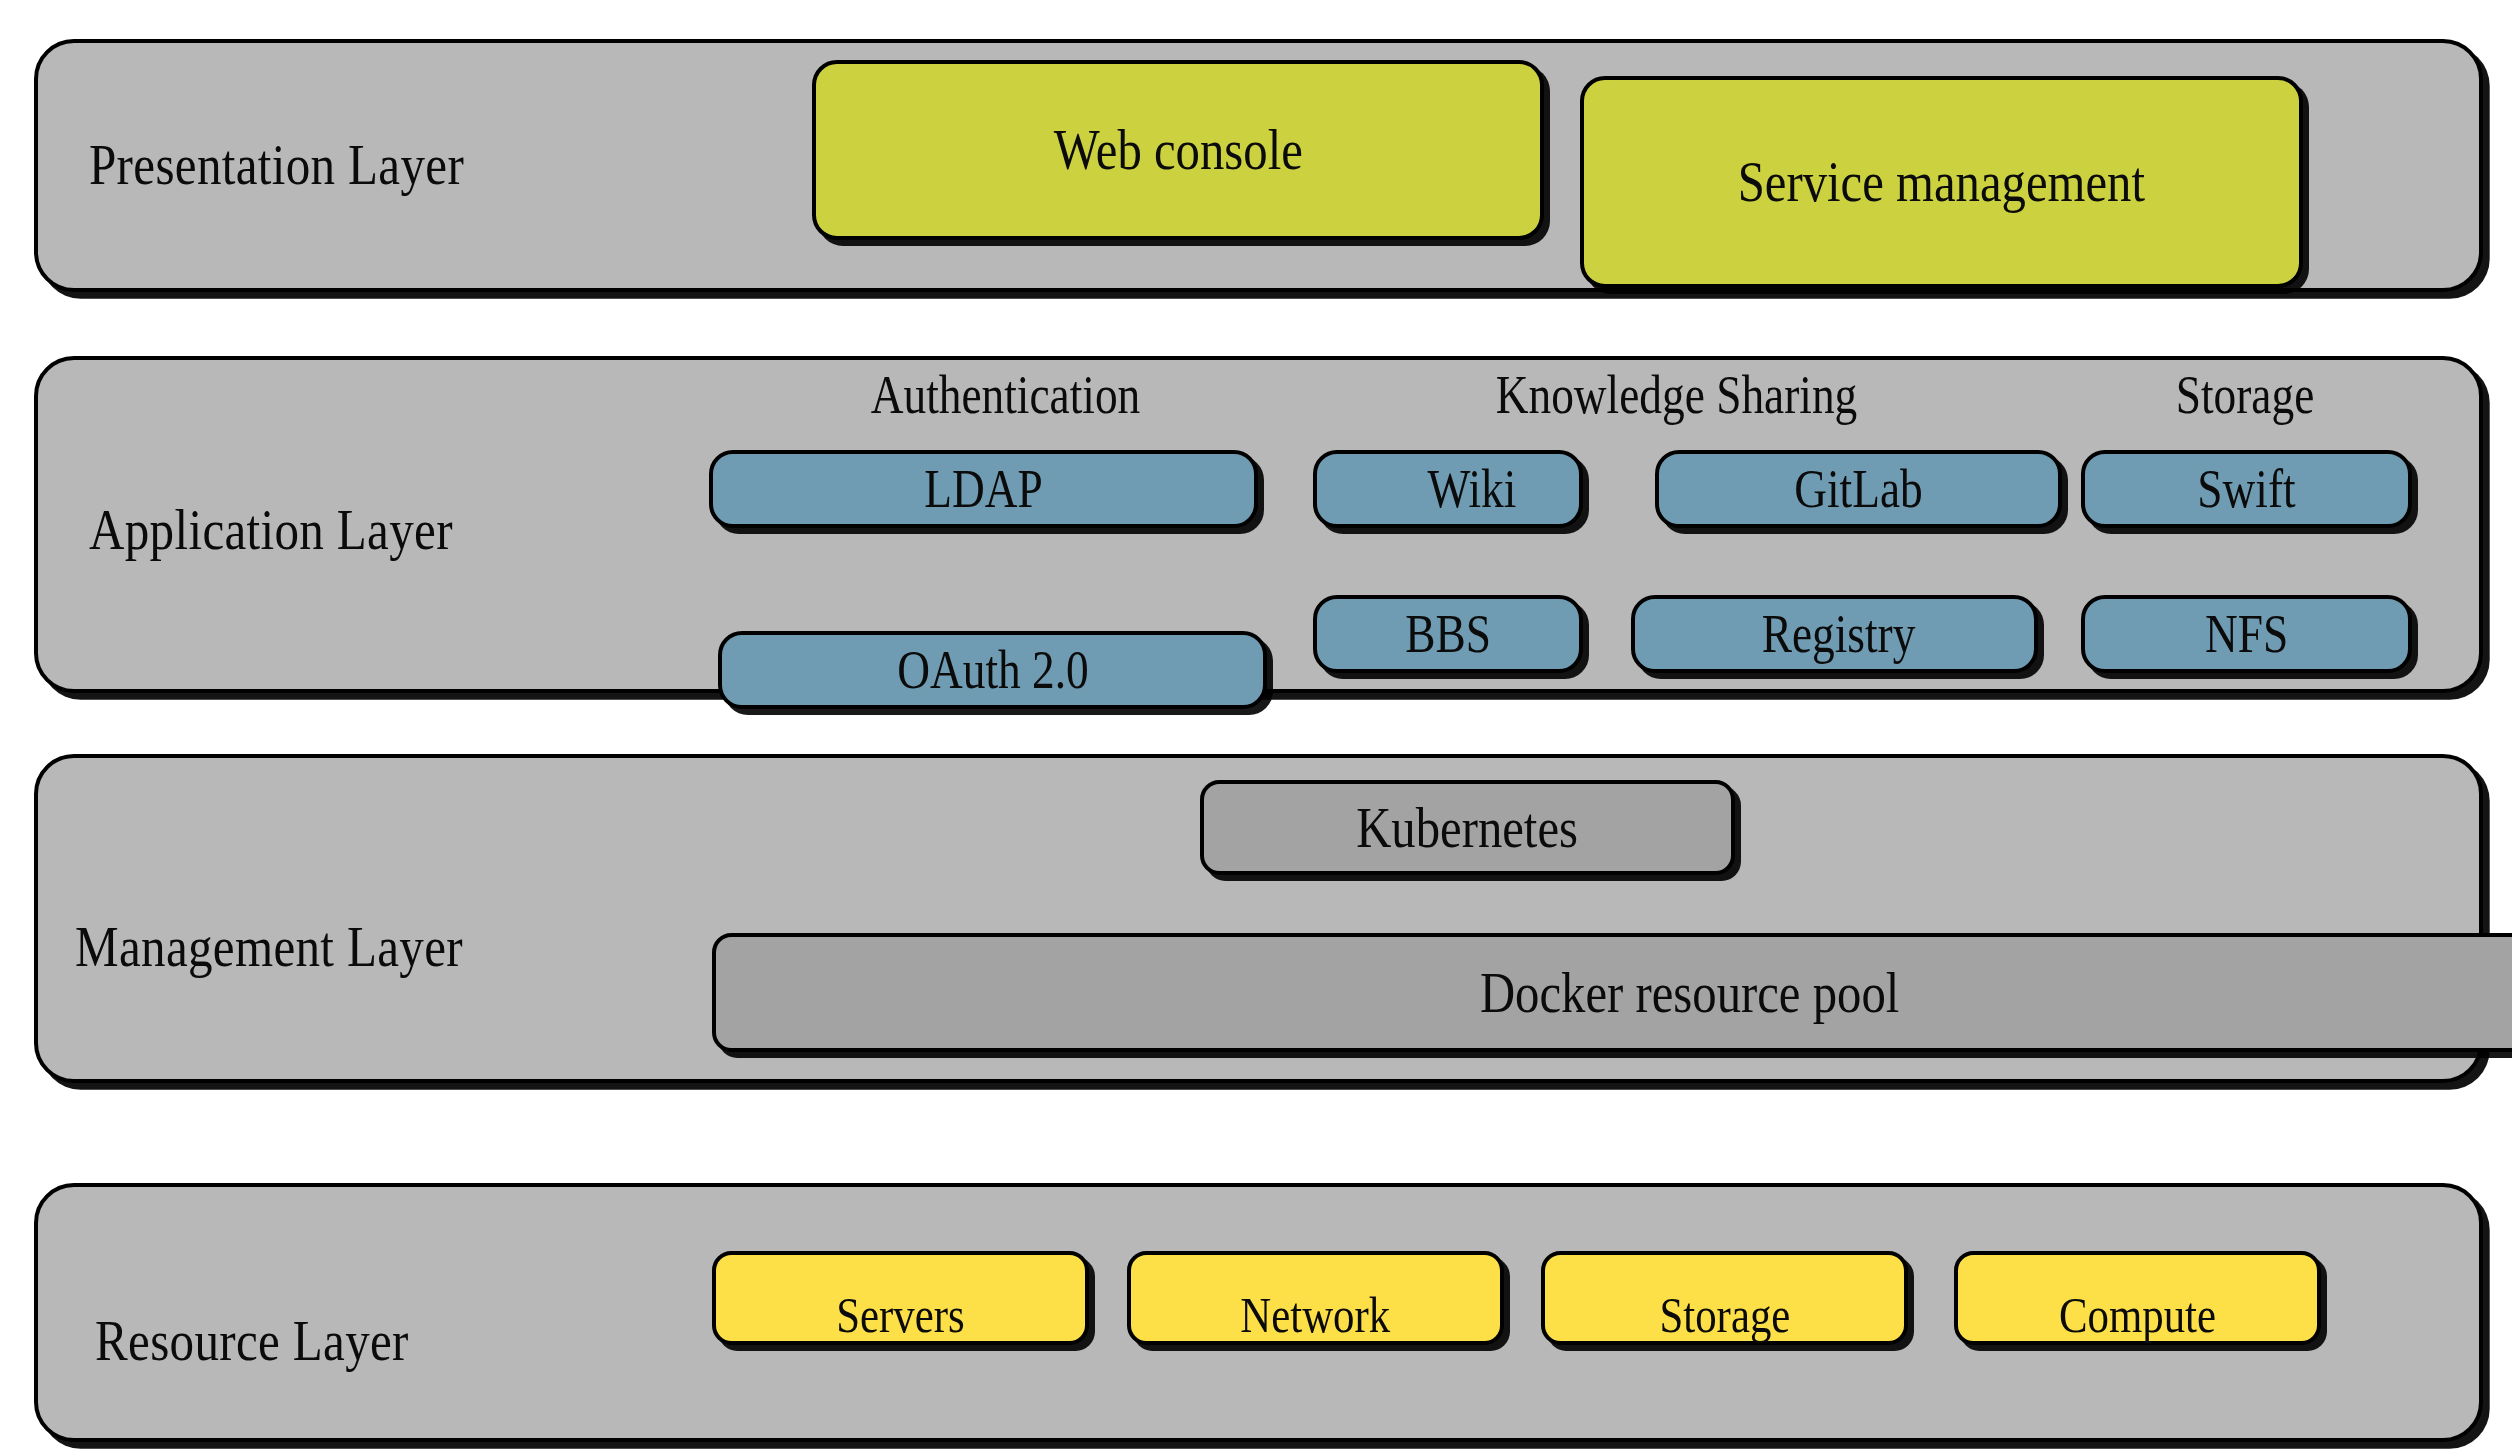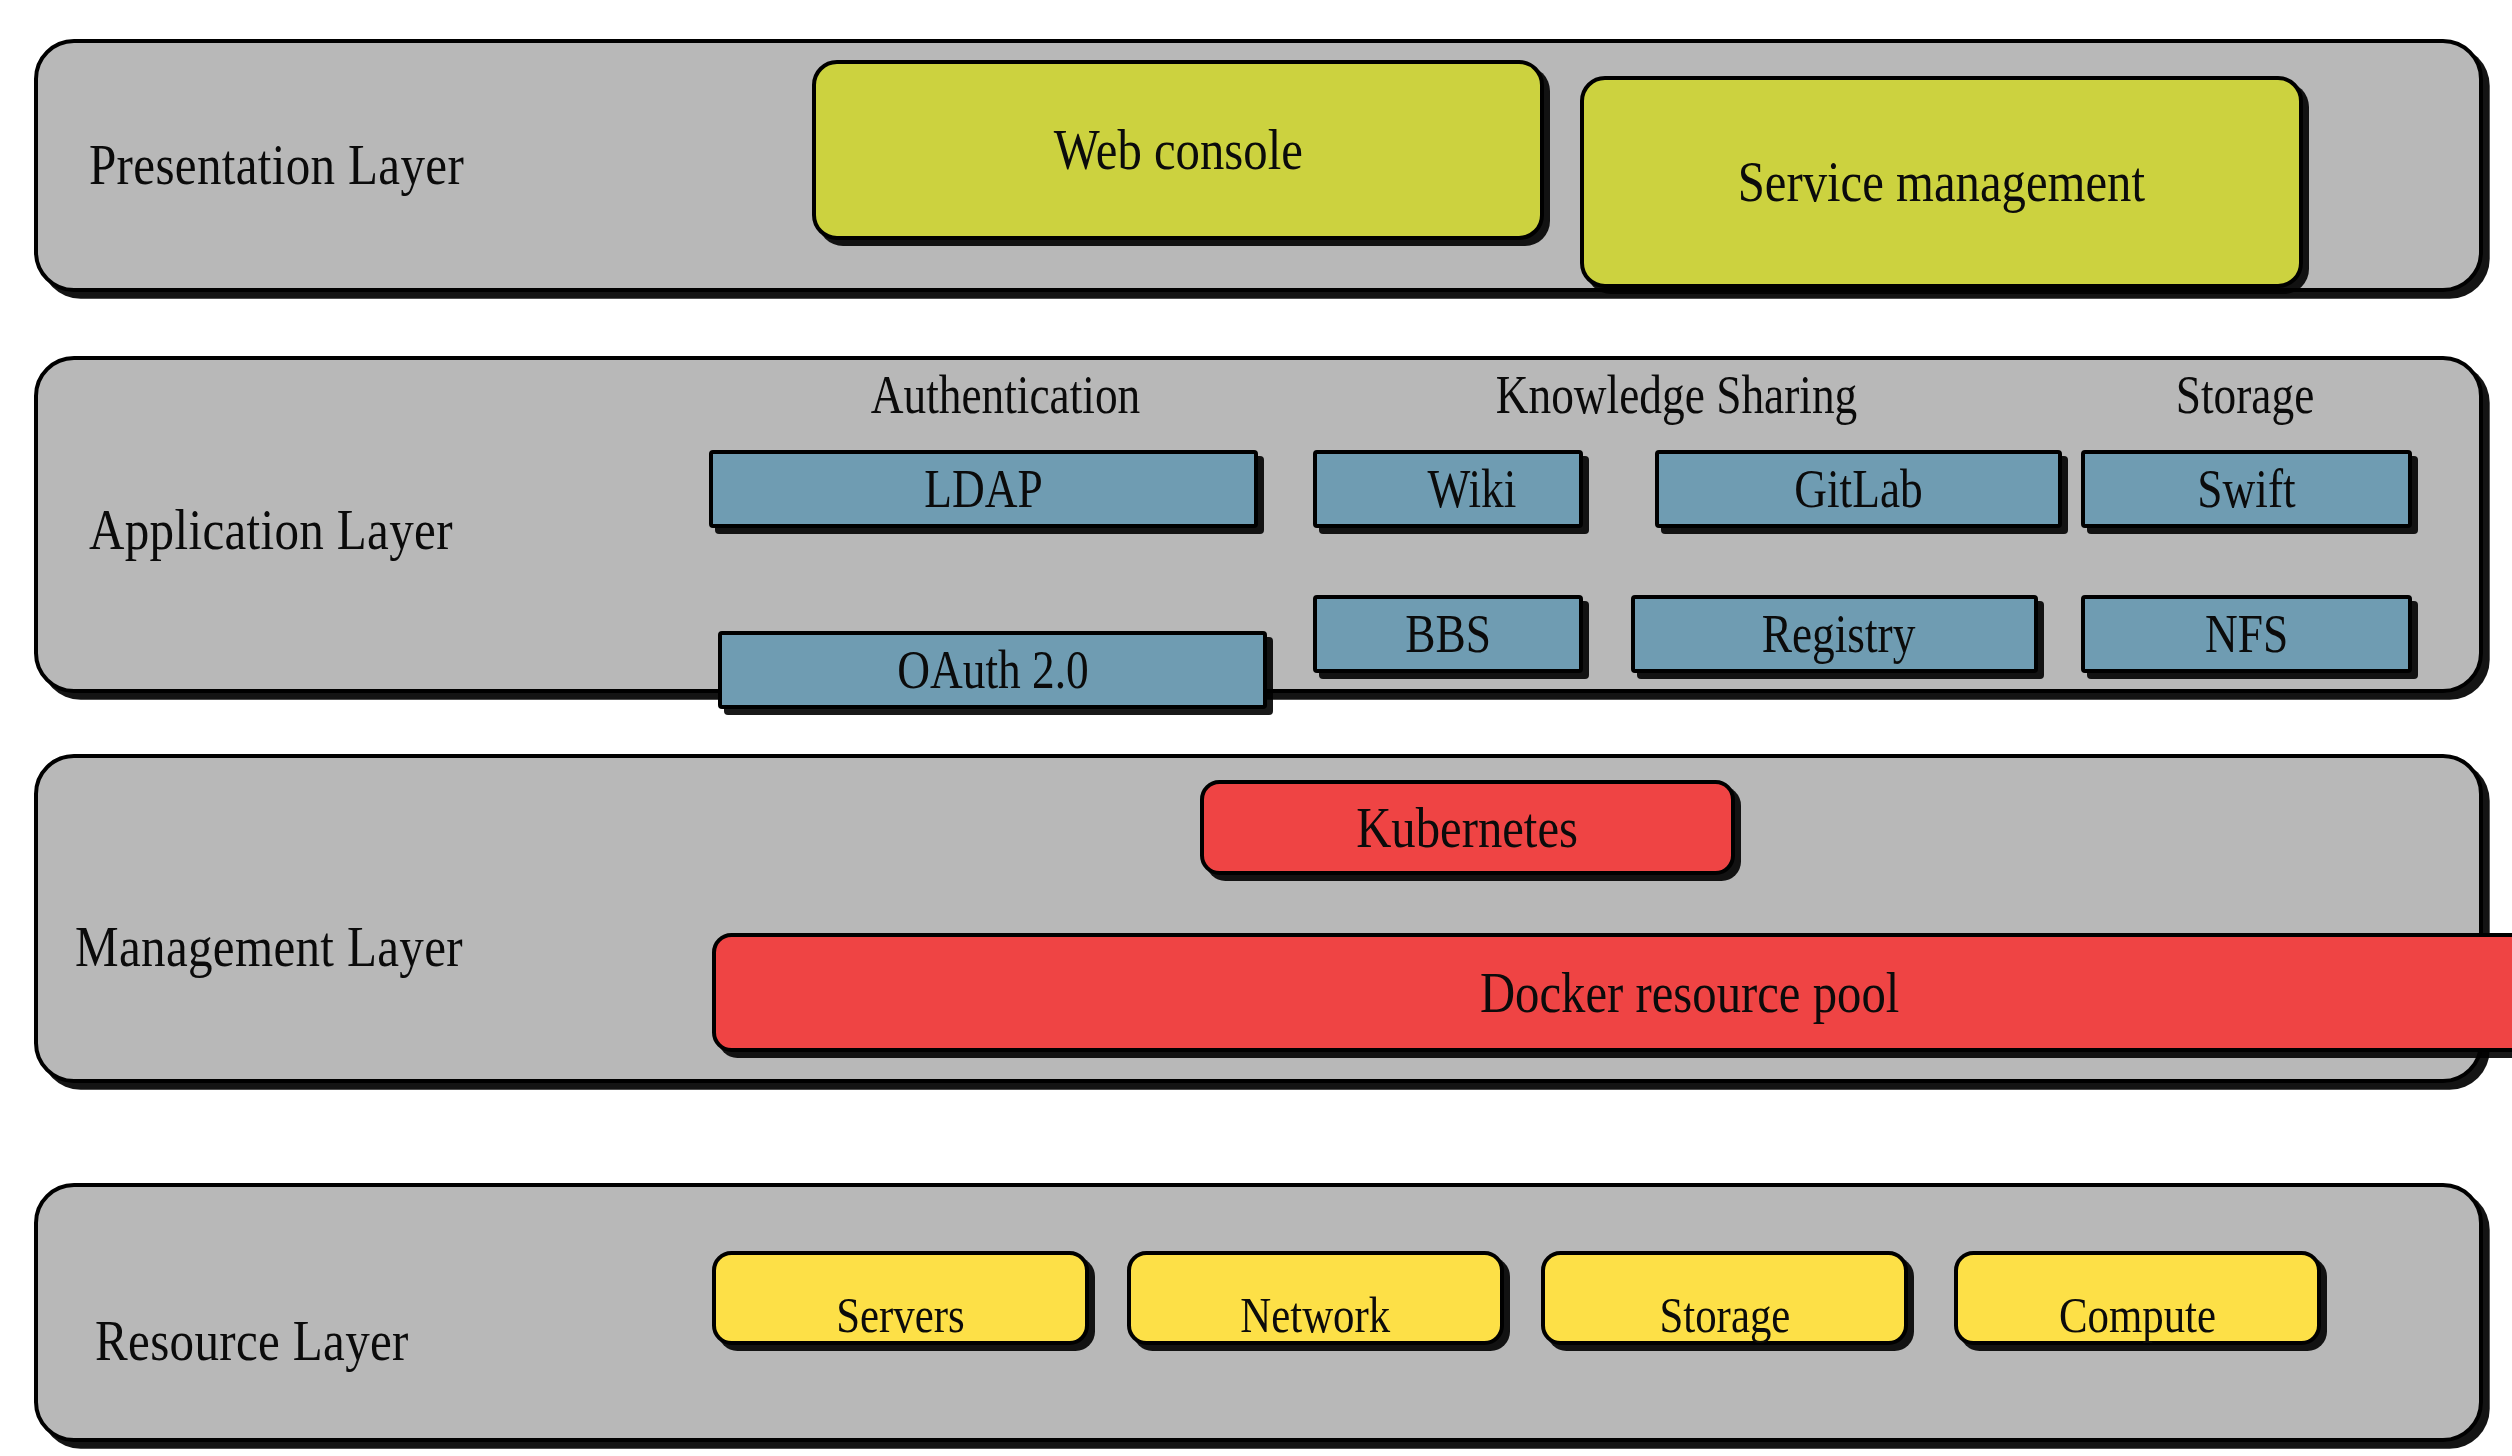--- a/index.html
+++ b/index.html
@@ -67,24 +67,24 @@
     color: #0b0b0b;
     line-height: 1;
     white-space: nowrap;
     transform: scaleX(0.84);
     display: inline-block;
   }
 
   .node.presentation { background: #ccd23f; border-radius: 25px; }
   .node.presentation > span { font-size: 58px; }
 
-  .node.application  { background: #6f9cb2; border-radius: 4px; align-items: center; }
+  .node.application  { background: #6f9cb2; border-radius: 24px; align-items: center; }
   .node.application > span { font-size: 54px; }
 
-  .node.management   { background: #ef4444; border-radius: 19.4px; }
+  .node.management   { background: #a3a3a3; border-radius: 19.4px; }
   .node.management > span { font-size: 58px; }
 
   .node.resource     { background: #fde047; border-radius: 19.4px; align-items: flex-end; }
   .node.resource > span { font-size: 51px; }
 </style>
 </head>
 <body>
 
 <div id="canvas">
 

